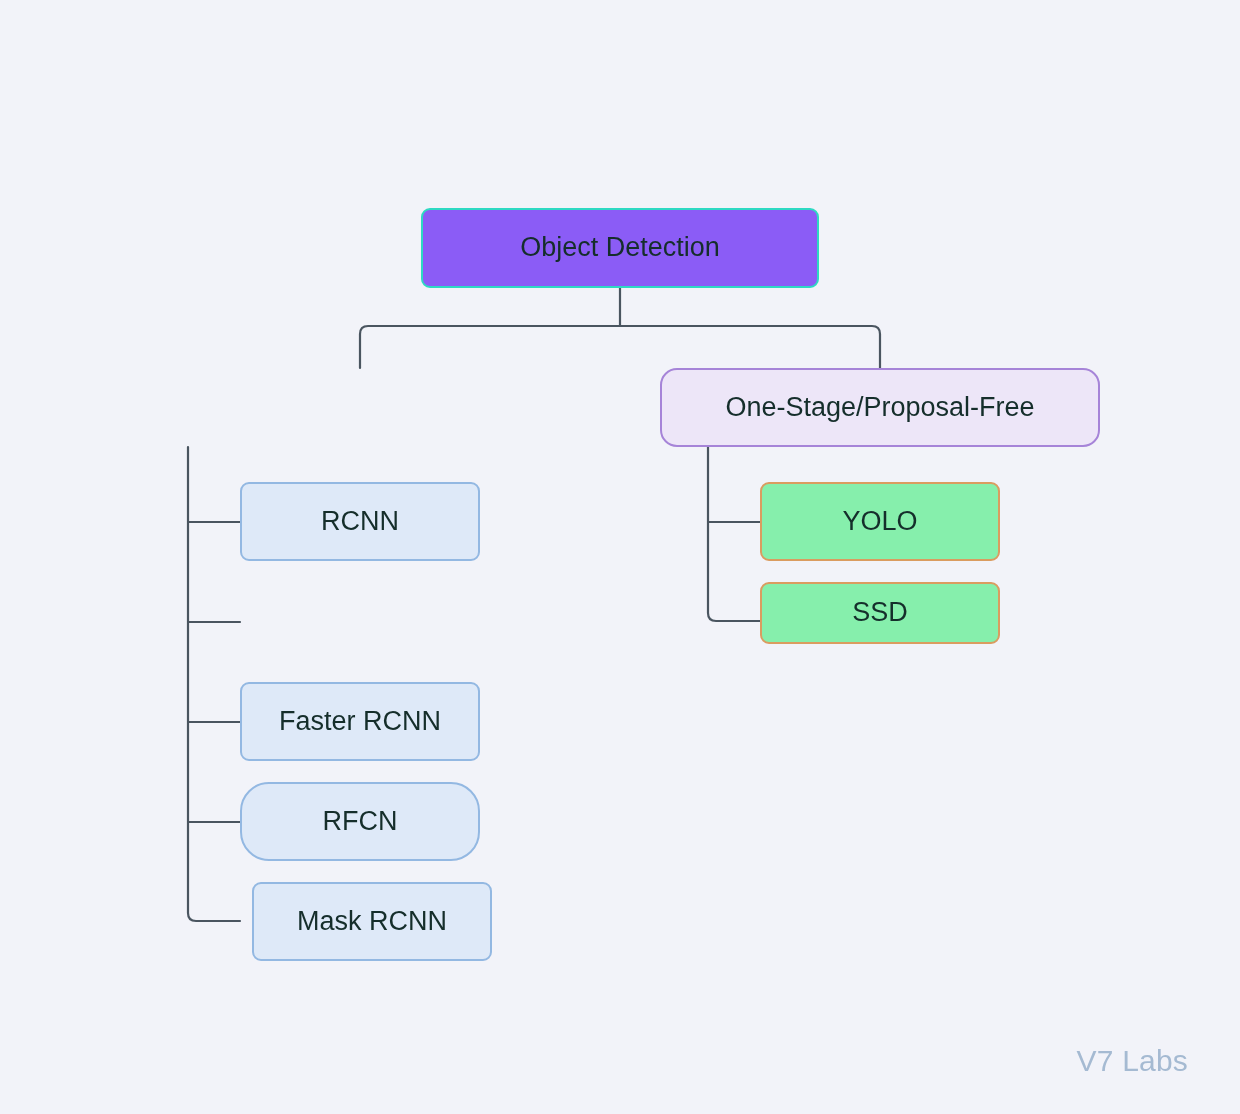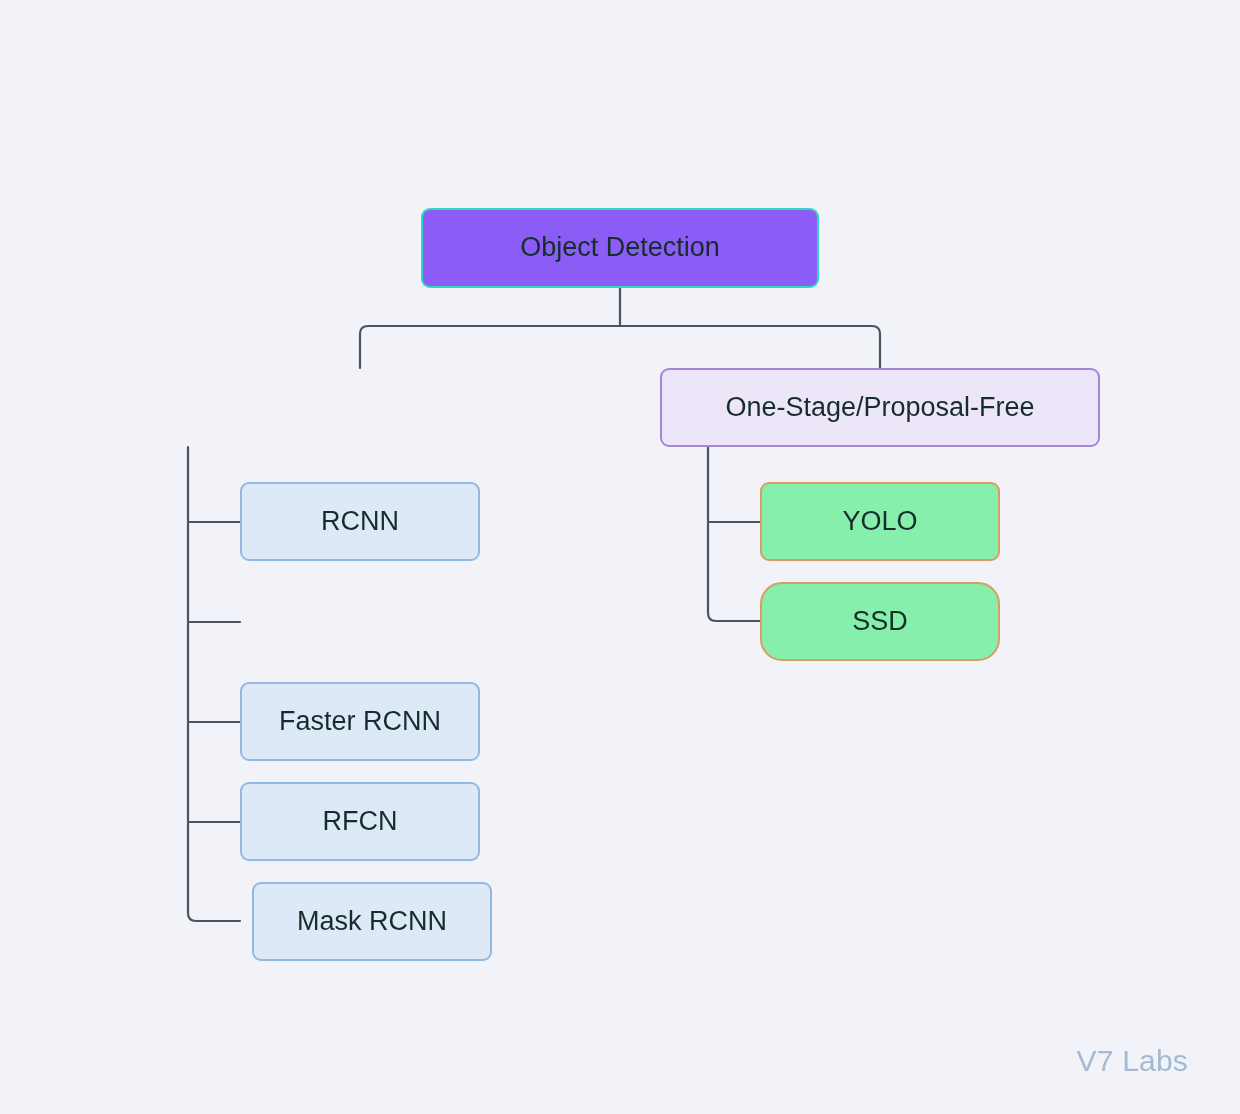--- a/index.html
+++ b/index.html
@@ -115,30 +115,30 @@
     <path d="M 188 722 L 240 722"></path>
     <path d="M 188 822 L 240 822"></path>
 
     <path d="M 708 447 L 708 613 Q 708 621 716 621 L 760 621"></path>
     <path d="M 708 522 L 760 522"></path>
   </svg>
 
   <div class="node node-root" style="left:421px; top:208px; width:398px; height:80px;">Object Detection</div>
 
 
-  <div class="node node-branch" style="left:660px; top:368px; width:440px; height:79px;">One-Stage/Proposal-Free</div>
+  <div class="node node-branch" style="left:660px; top:368px; width:440px; height:79px;border-radius:17px;">One-Stage/Proposal-Free</div>
 
   <div class="node node-leaf-blue" style="left:240px; top:482px; width:240px; height:79px;">RCNN</div>
 
 
   <div class="node node-leaf-blue" style="left:240px; top:682px; width:240px; height:79px;">Faster RCNN</div>
 
-  <div class="node node-leaf-blue" style="left:240px; top:782px; width:240px; height:79px;">RFCN</div>
+  <div class="node node-leaf-blue" style="left:240px; top:782px; width:240px; height:79px;border-radius:29px;">RFCN</div>
 
   <div class="node node-leaf-blue" style="left:240px; top:882px; width:240px; height:79px;margin-left:12px;">Mask RCNN</div>
 
   <div class="node node-leaf-orange" style="left:760px; top:482px; width:240px; height:79px;">YOLO</div>
 
-  <div class="node node-leaf-orange" style="left:760px; top:582px; width:240px; height:79px;border-radius:22px;">SSD</div>
+  <div class="node node-leaf-orange" style="left:760px; top:582px; width:240px; height:62px;">SSD</div>
 
   <div id="watermark">V7 Labs</div>
 
 </div>
 
 </body></html>

